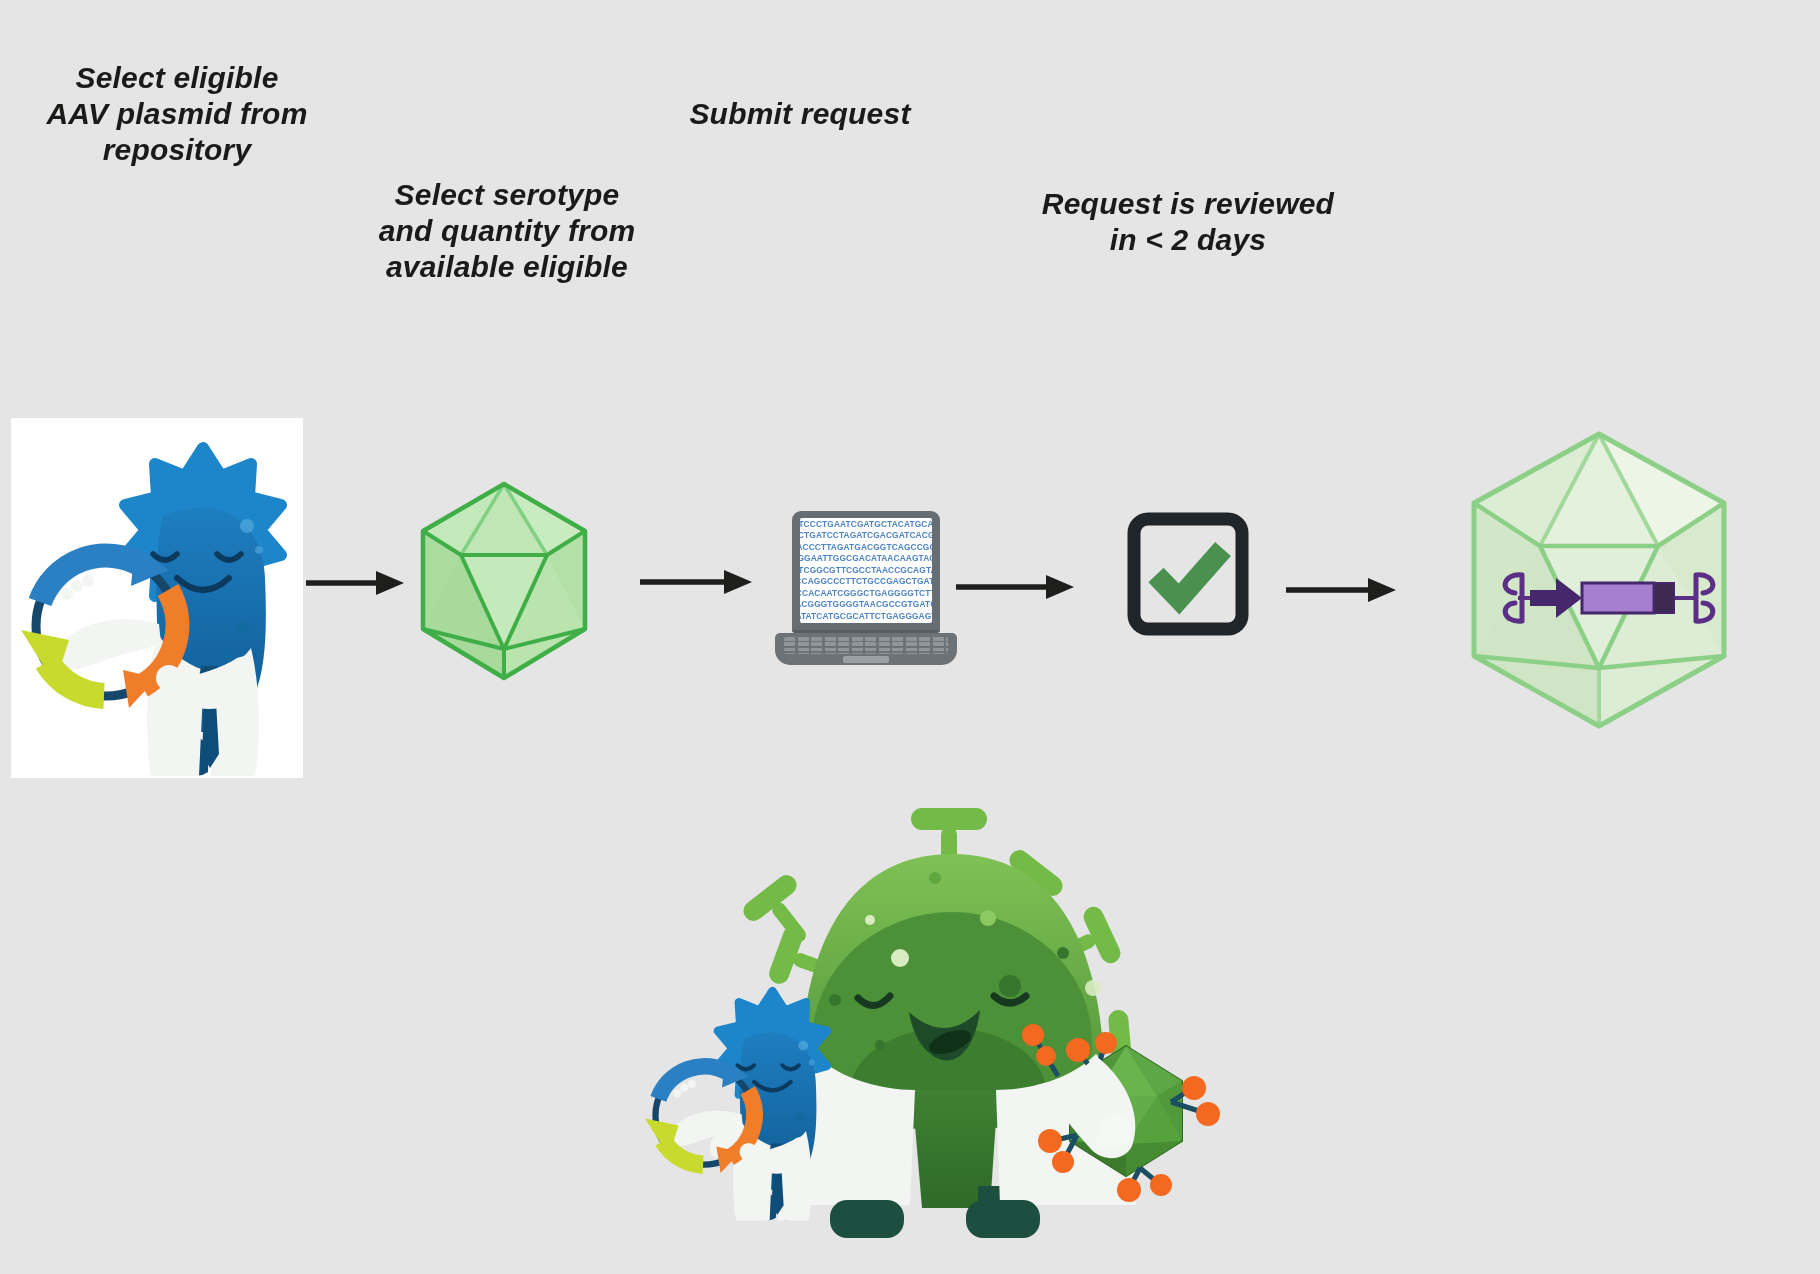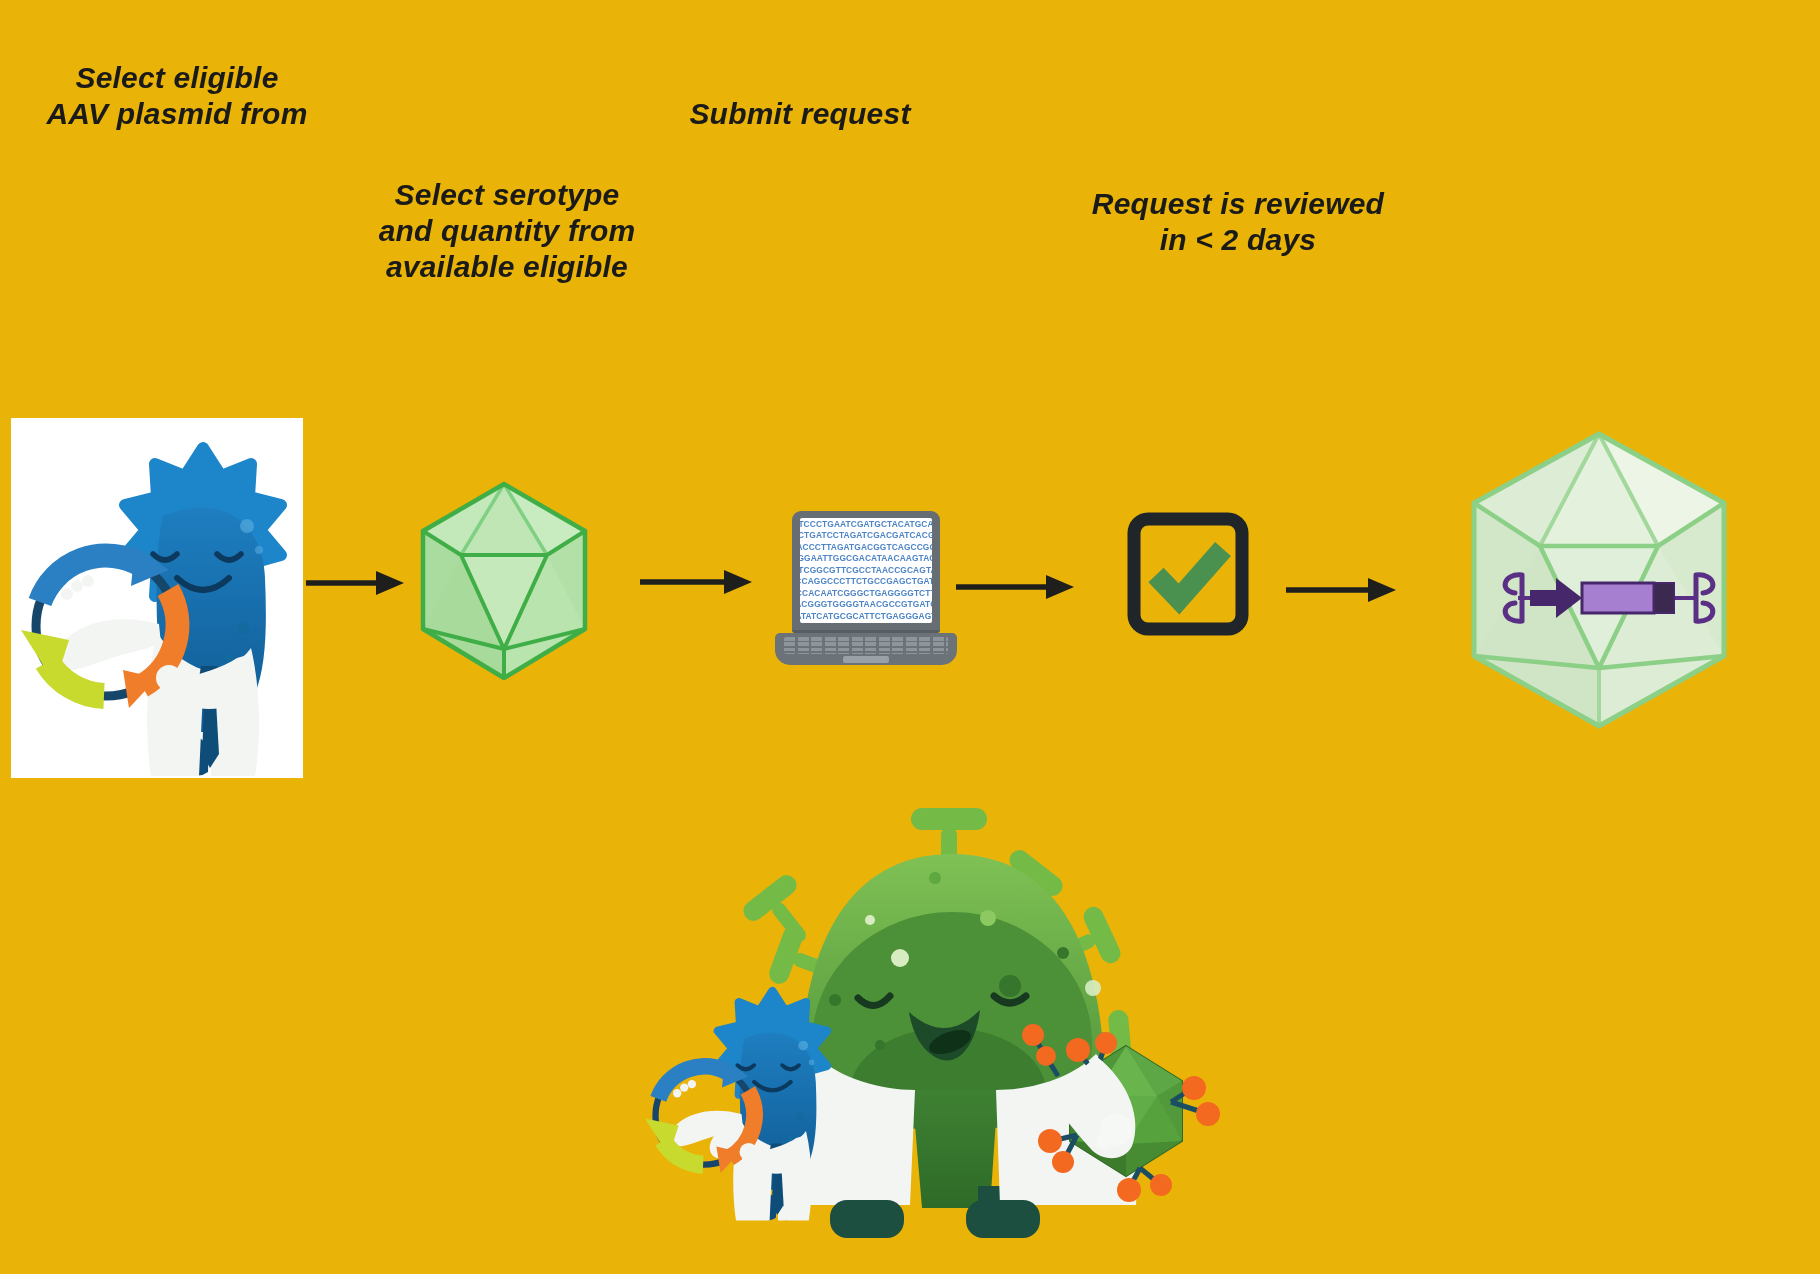--- a/index.html
+++ b/index.html
@@ -21,21 +21,21 @@
            border-radius:5px 5px 15px 15px;}
   .lt-keys{position:absolute;left:9px;top:4px;width:164px;height:17px;border-radius:2px;
            background:
              repeating-linear-gradient(180deg,rgba(107,114,120,0) 0 3.6px,#6b7278 3.6px 5.4px),
              repeating-linear-gradient(90deg,#8f969b 0 11px,#6b7278 11px 13.5px);}
   .lt-pad{position:absolute;left:68px;top:23px;width:46px;height:7px;background:#9aa1a6;border-radius:2px;}
 </style>
 </head>
 <body>
 
-<div class="canvas" style="background: #eab308;">
+<div class="canvas" style="background: #e5e5e5;">
 
   <svg width="0" height="0" style="position:absolute" aria-hidden="true">
     <defs>
       <linearGradient id="mgrad" x1="0" y1="0" x2="0" y2="1">
         <stop offset="0" stop-color="#1e7ec0"></stop>
           <stop offset="1" stop-color="#0f5a92"></stop>
       </linearGradient>
       <g id="mascot">
         <path d="M192,30 L210,58 L240,46 L238,79 L270,87 L249,112 L270,137 L238,146 L240,178 L210,166 L192,194 L174,166 L144,178 L146,146 L114,137 L135,112 L114,87 L146,79 L144,46 L174,58 Z" fill="#1d85c9" stroke="#1d85c9" stroke-width="12" stroke-linejoin="round"></path>
         <path d="M152,98 C210,74 252,104 254,160 C256,210 256,258 238,288 C222,310 196,318 180,312 C160,306 148,284 148,252 C146,204 142,140 152,98 Z" fill="url(#mgrad)"></path>
@@ -66,30 +66,31 @@
         <circle cx="66" cy="168" r="6" fill="#f3f5f3"></circle>
         <circle cx="77" cy="163" r="6" fill="#f3f5f3"></circle>
         <circle cx="158" cy="260" r="13" fill="#f3f5f3"></circle>
       </g>
     </defs>
   </svg>
 
   <div class="cap" style="left:177px;top:60px">
     <span>Select eligible</span>
     <span>AAV plasmid from</span>
+    <span>repository</span>
   </div>
   <div class="cap" style="left:507px;top:177px">
     <span>Select serotype</span>
     <span>and quantity from</span>
     <span>available eligible</span>
   </div>
   <div class="cap" style="left:800px;top:96px">
     <span>Submit request</span>
   </div>
-  <div class="cap" style="left:1238px;top:186px">
+  <div class="cap" style="left:1188px;top:186px">
     <span>Request is reviewed</span>
     <span>in &lt; 2 days</span>
   </div>
 
   <div class="abs whitecard" style="left:11px;top:418px;width:292px;height:360px">
     <svg width="292" height="360" viewBox="0 0 292 360">
       <use href="#mascot"></use>
     </svg>
   </div>
 

